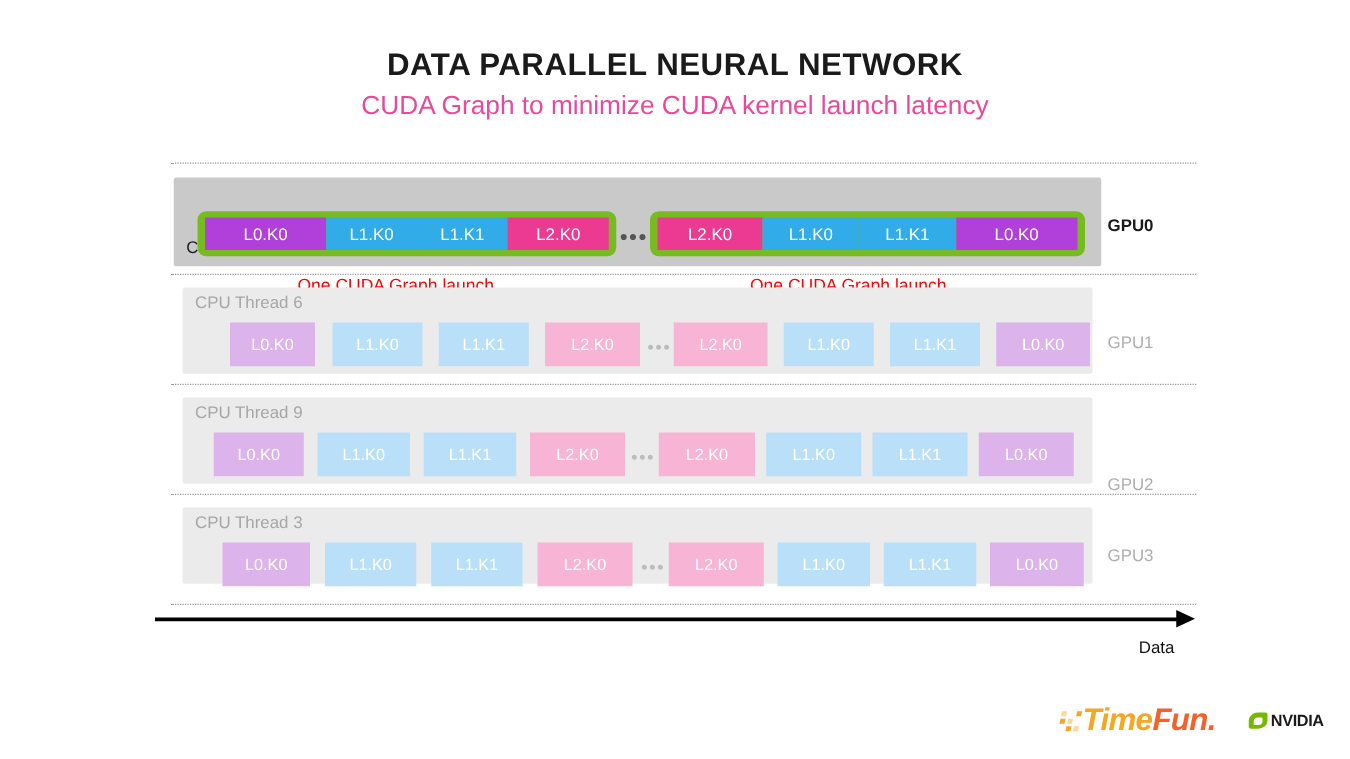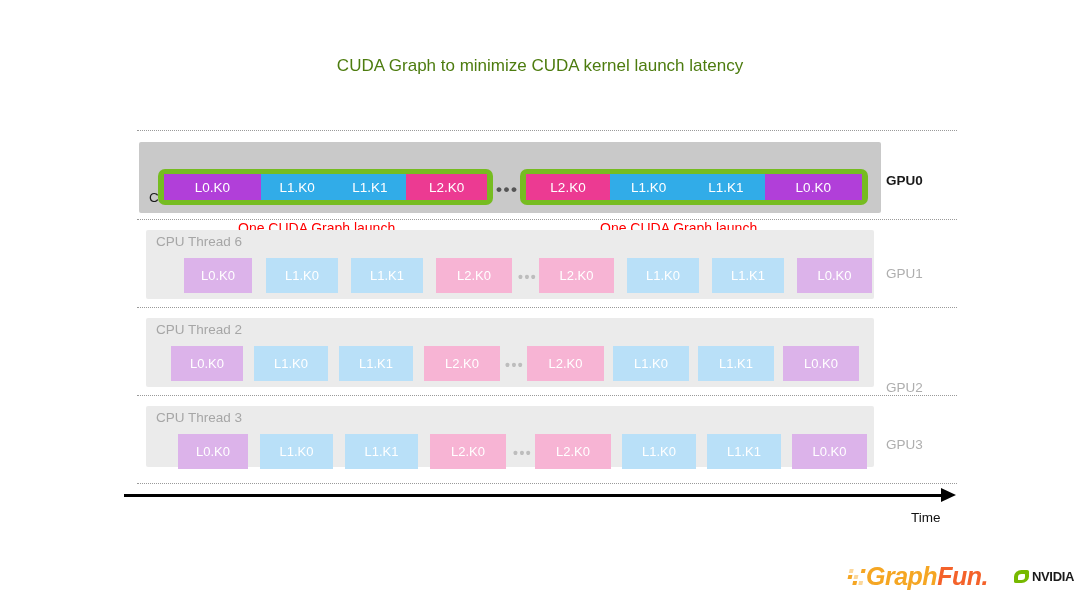--- a/index.html
+++ b/index.html
@@ -24,24 +24,24 @@
     text-align: center;
   }
   #page-title {
     font-size: 25px;
     font-weight: bold;
     color: #1a1a1a;
     letter-spacing: 0.4px;
     line-height: 1.15;
   }
   #page-subtitle {
-    font-size: 17px;
+    font-size: 21px;
     font-weight: normal;
-    color: #4d7c0f;
-    margin-top: 18px;
+    color: #ec4899;
+    margin-top: 5px;
     line-height: 1.2;
   }
 
   
   #diagram {
     position: absolute;
     left: 0;
     top: 0;
     width: 1080px;
     height: 607px;
@@ -235,20 +235,21 @@
     font-size: 13px;
     font-weight: bold;
     color: #1a1a1a;
     letter-spacing: -0.3px;
   }
 </style>
 </head>
 <body>
 
 <div id="title-block">
+  <div id="page-title">DATA PARALLEL NEURAL NETWORK</div>
   <div id="page-subtitle">CUDA Graph to minimize CUDA kernel launch latency</div>
 </div>
 
 <div id="diagram">
 
   <div class="dotted-rule" style="top:130px;"></div>
   <div class="dotted-rule" style="top:219px;"></div>
   <div class="dotted-rule" style="top:307px;"></div>
   <div class="dotted-rule" style="top:395px;"></div>
   <div class="dotted-rule" style="top:483px;"></div>
@@ -294,21 +295,21 @@
   <div class="loose-group" style="left:539px; top:258px; height:35px;">
     <div class="kernel" style="width:75px; height:35px; background:#f7b4d4; margin-right:13px;">L2.K0</div>
     <div class="kernel" style="width:72px; height:35px; background:#b9e0f8; margin-right:13px;">L1.K0</div>
     <div class="kernel" style="width:72px; height:35px; background:#b9e0f8; margin-right:13px;">L1.K1</div>
     <div class="kernel" style="width:75px; height:35px; background:#dcb3ea;">L0.K0</div>
   </div>
 
   <div class="gpu-label idle" style="left:886px; top:266px;">GPU1</div>
 
   <div class="thread-row idle" style="left:146px; top:318px; width:728px; height:69px;">
-    <div class="thread-label">CPU Thread 2</div>
+    <div class="thread-label">CPU Thread 9</div>
   </div>
 
   <div class="loose-group" style="left:171px; top:346px; height:35px;">
     <div class="kernel" style="width:72px; height:35px; background:#dcb3ea; margin-right:11px;">L0.K0</div>
     <div class="kernel" style="width:74px; height:35px; background:#b9e0f8; margin-right:11px;">L1.K0</div>
     <div class="kernel" style="width:74px; height:35px; background:#b9e0f8; margin-right:11px;">L1.K1</div>
     <div class="kernel" style="width:76px; height:35px; background:#f7b4d4;">L2.K0</div>
   </div>
 
   <div class="ellipsis faded" style="left:505px; top:358px;">•••</div>
@@ -339,38 +340,38 @@
     <div class="kernel" style="width:76px; height:35px; background:#f7b4d4; margin-right:11px;">L2.K0</div>
     <div class="kernel" style="width:74px; height:35px; background:#b9e0f8; margin-right:11px;">L1.K0</div>
     <div class="kernel" style="width:74px; height:35px; background:#b9e0f8; margin-right:11px;">L1.K1</div>
     <div class="kernel" style="width:75px; height:35px; background:#dcb3ea;">L0.K0</div>
   </div>
 
   <div class="gpu-label idle" style="left:886px; top:437px;">GPU3</div>
 
   <div id="time-axis-line"></div>
   <div id="time-axis-arrow"></div>
-  <div id="time-axis-label">Time</div>
+  <div id="time-axis-label">Data</div>
 
 </div>
 
 <div id="logo-area">
   <div id="datafun-logo">
     <div id="datafun-dots">
       <i class="pale"></i>
         <i class="blank"></i>
         <i></i>
       <i></i>
         <i class="pale"></i>
         <i class="blank"></i>
       <i class="blank"></i>
         <i></i>
         <i class="pale"></i>
     </div>
     <div id="datafun-text">
-      <span class="seg-data">Graph</span><span class="seg-fun">Fun.</span>
+      <span class="seg-data">Time</span><span class="seg-fun">Fun.</span>
     </div>
   </div>
   <div id="nvidia-logo">
     <div id="nvidia-eye"></div>
     <div id="nvidia-word">NVIDIA</div>
   </div>
 </div>
 
 </body></html>

